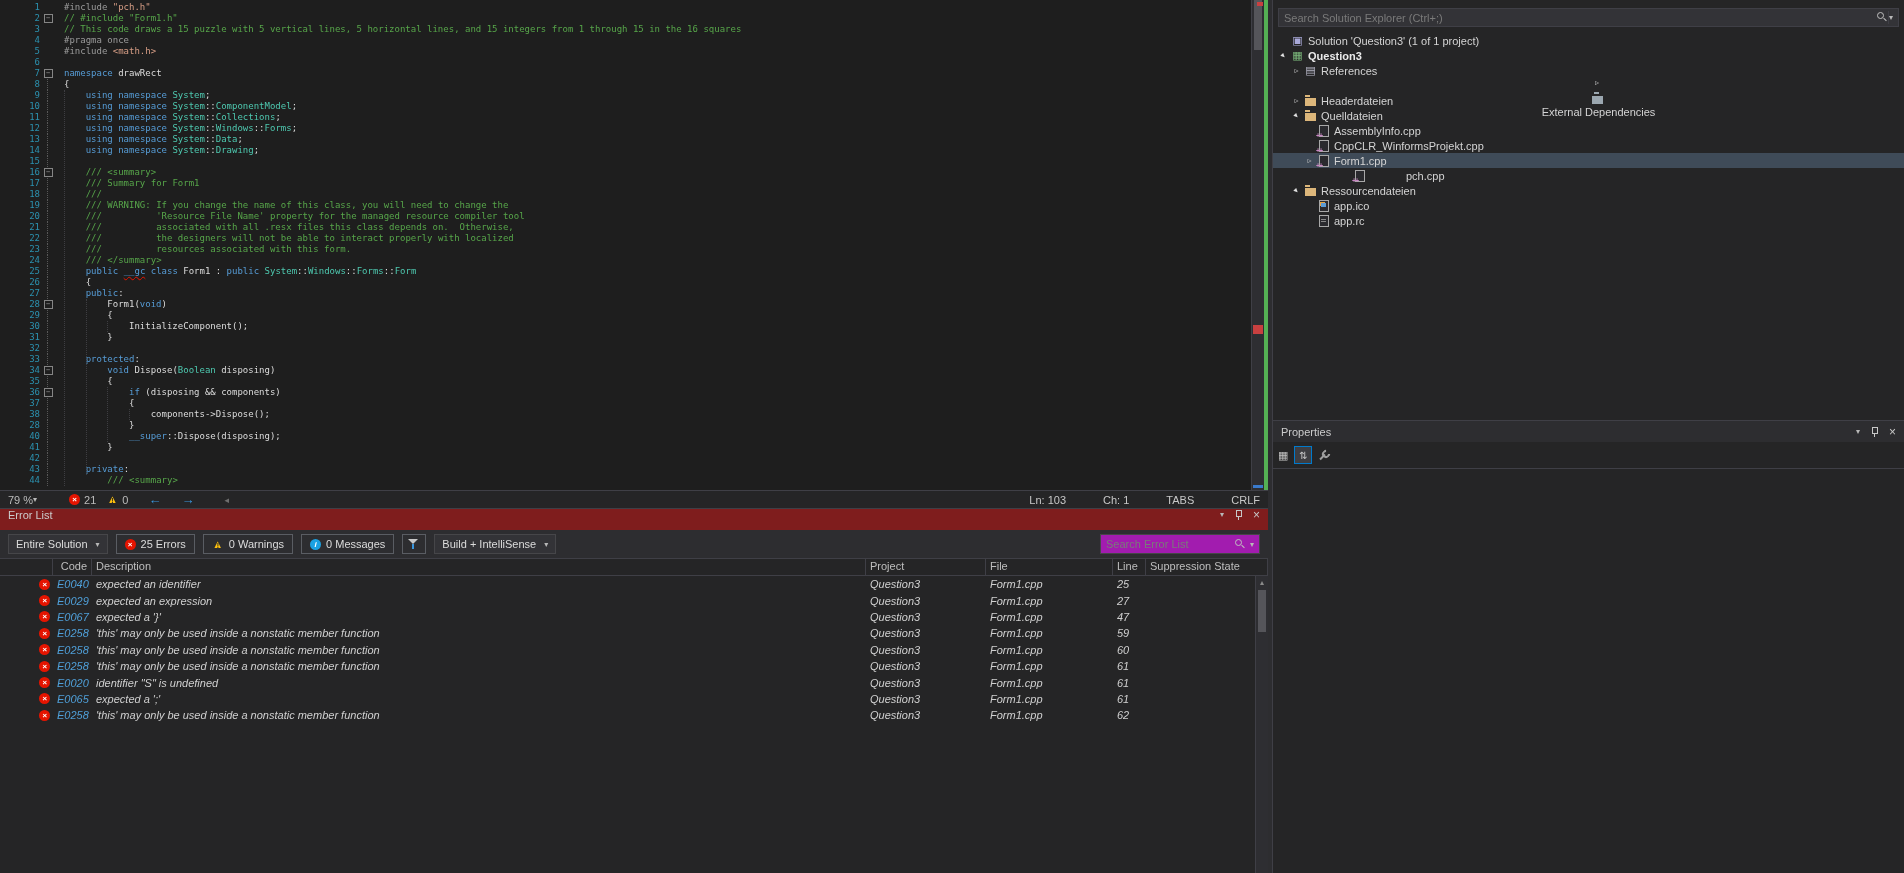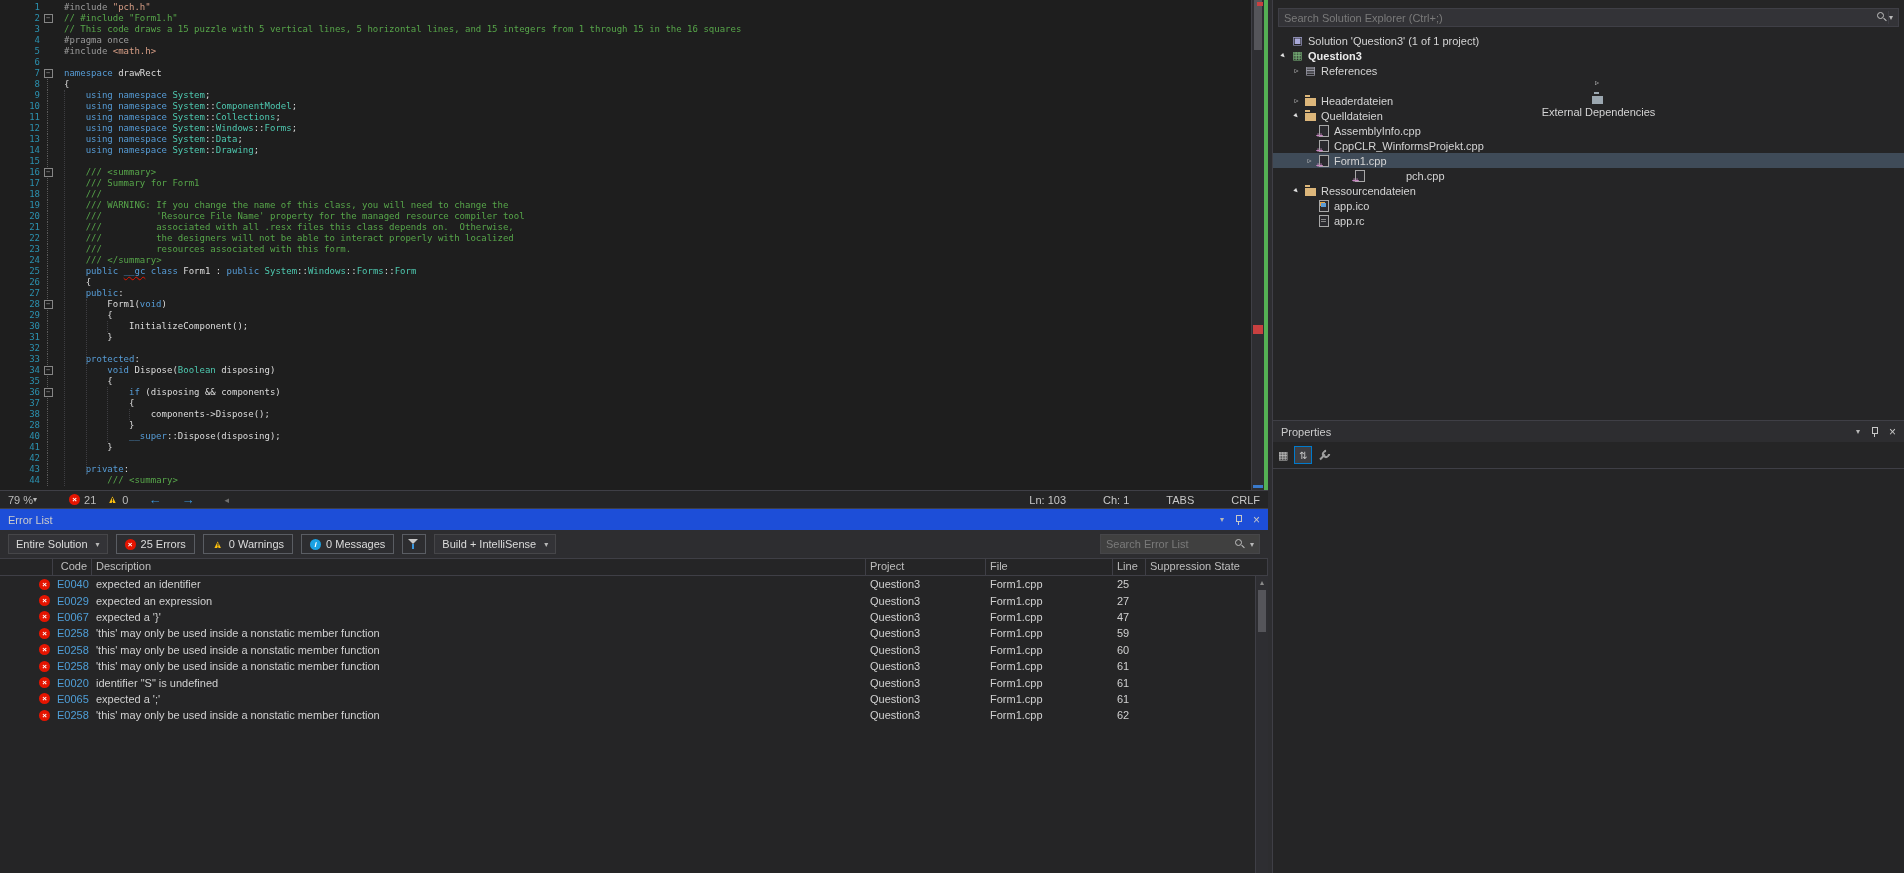--- a/index.html
+++ b/index.html
@@ -37,37 +37,37 @@
                font-size:11px; color:#BBBBBB; padding:0 8px; gap:6px; }
   .zoom { display:flex; align-items:center; gap:0; padding-right:10px; }
   .caret { color:#B8B8B8; font-size:8px; }
   .health { display:flex; align-items:center; gap:4px; margin-left:16px; }
   .nav-arrow { color:#3A96DD; font-size:13px; font-weight:bold; margin-left:14px; }
   .hsb-arrow { color:#6E6E6E; font-size:9px; margin-left:24px; }
   .status-right { margin-left:auto; display:flex; gap:37px; color:#C8C8C8; }
 
   
   .el { flex:1; display:flex; flex-direction:column; background:#252526; border-top:1px solid #3F3F46; overflow:hidden; }
-  .el-header { height:21px; background:#1d4ed8; display:flex; align-items:center; padding:0 8px; font-size:11px; color:#CCCCCC; }
+  .el-header { height:21px; background:#7f1d1d; display:flex; align-items:flex-start; padding:0 8px; font-size:11px; color:#CCCCCC; }
   .hdr-icons { margin-left:auto; display:flex; align-items:center; gap:10px; }
   .close-x { color:#C8C8C8; font-size:12px; line-height:10px; }
   .el-toolbar { height:29px; background:#2D2D30; border-bottom:1px solid #3F3F46; display:flex; align-items:center; gap:8px; padding:0 8px; font-size:11px; }
   .dd { height:20px; background:#333337; border:1px solid #464649; display:flex; align-items:center; gap:8px; padding:0 7px; color:#DCDCDC; }
   .tbtn { height:20px; border:1px solid #5A5D63; background:#2D2D30; display:flex; align-items:center; gap:5px; padding:0 8px; color:#DCDCDC; }
   .iconbtn { height:20px; width:24px; border:1px solid #5A5D63; background:#2D2D30; display:flex; align-items:center; justify-content:center; }
-  .searchbox { margin-left:auto; width:160px; height:20px; background:#404040; border:1px solid #464649; display:flex; align-items:center; padding:0 5px; gap:4px; }
+  .searchbox { margin-left:auto; width:160px; height:20px; background:#a21caf; border:1px solid #464649; display:flex; align-items:center; padding:0 5px; gap:4px; }
   .searchbox input { flex:1; background:transparent; border:none; outline:none; color:#C8C8C8; font-size:11px; min-width:0; }
   .searchbox input::placeholder { color:#7A7A7A; }
   .el-thead { height:17px; display:flex; background:#252526; border-bottom:1px solid #3F3F46; color:#BEBEBE; font-size:11px; }
   .el-thead .hc { border-right:1px solid #3F3F46; padding:1px 4px; overflow:hidden; white-space:nowrap; }
   .c0 { flex:0 0 53px; } .c1 { flex:0 0 39px;text-align:right; } .c2 { flex:0 0 774px; } .c3 { flex:0 0 120px; }
   .c4 { flex:0 0 127px; } .c5 { flex:0 0 33px; } .c6 { flex:1 1 auto; }
   .el-body { flex:1; display:flex; position:relative; overflow:hidden; }
   .el-rows { flex:1; }
-  .el-row { height:16.4px; display:flex; align-items:center; font-size:11px; color:#D0D0D0; }
+  .el-row { height:16.4px; display:flex; align-items:center; font-size:11px; color:#D0D0D0;font-style:italic; }
   .el-row .cell { padding:0 4px; overflow:hidden; white-space:nowrap; }
   .el-row .sev { display:flex; justify-content:flex-end; padding-right:3px; }
   .code-link { color:#4F9FD8; }
   .el-vscroll { flex:0 0 13px; background:#2E2E32; border-left:1px solid #3F3F46; position:relative; }
   .el-vthumb { position:absolute; top:14px; left:2px; right:2px; height:42px; background:#55555A; }
   .el-uparrow { position:absolute; top:2px; left:0; right:0; text-align:center; color:#8A8A8A; font-size:8px; }
 
   
   .err-ic { width:11px; height:11px; border-radius:50%; background:#E51400; color:#FFFFFF; font-size:8px; font-weight:bold;
             display:inline-flex; align-items:center; justify-content:center; flex:0 0 11px; }

